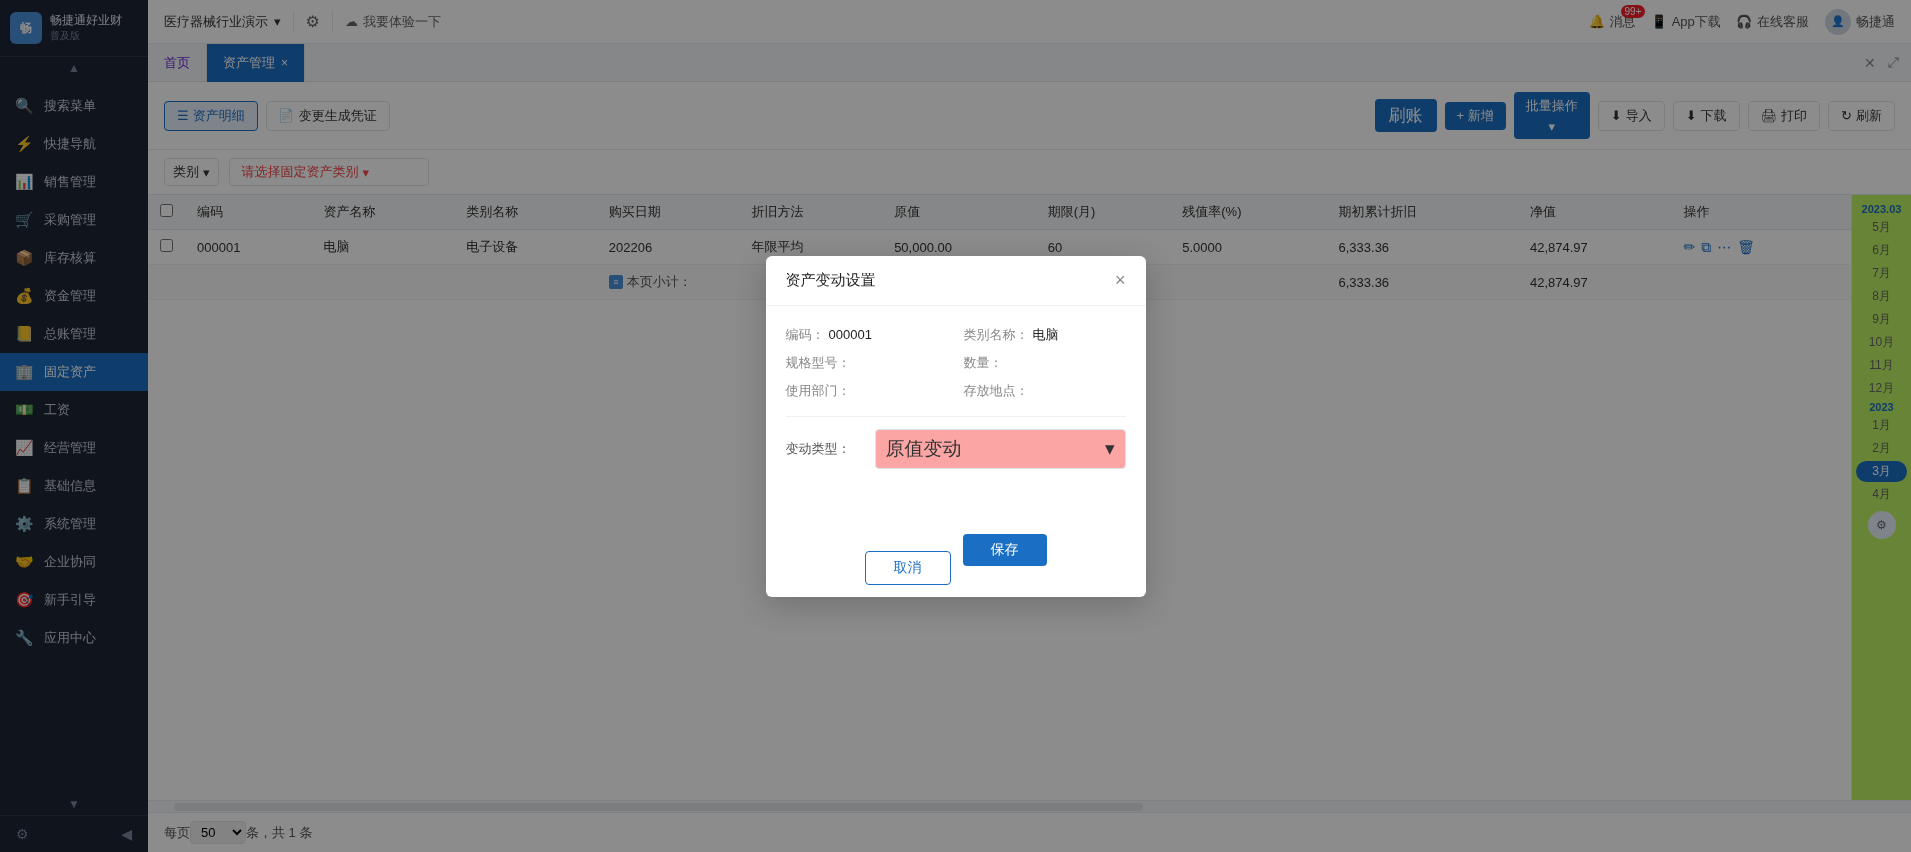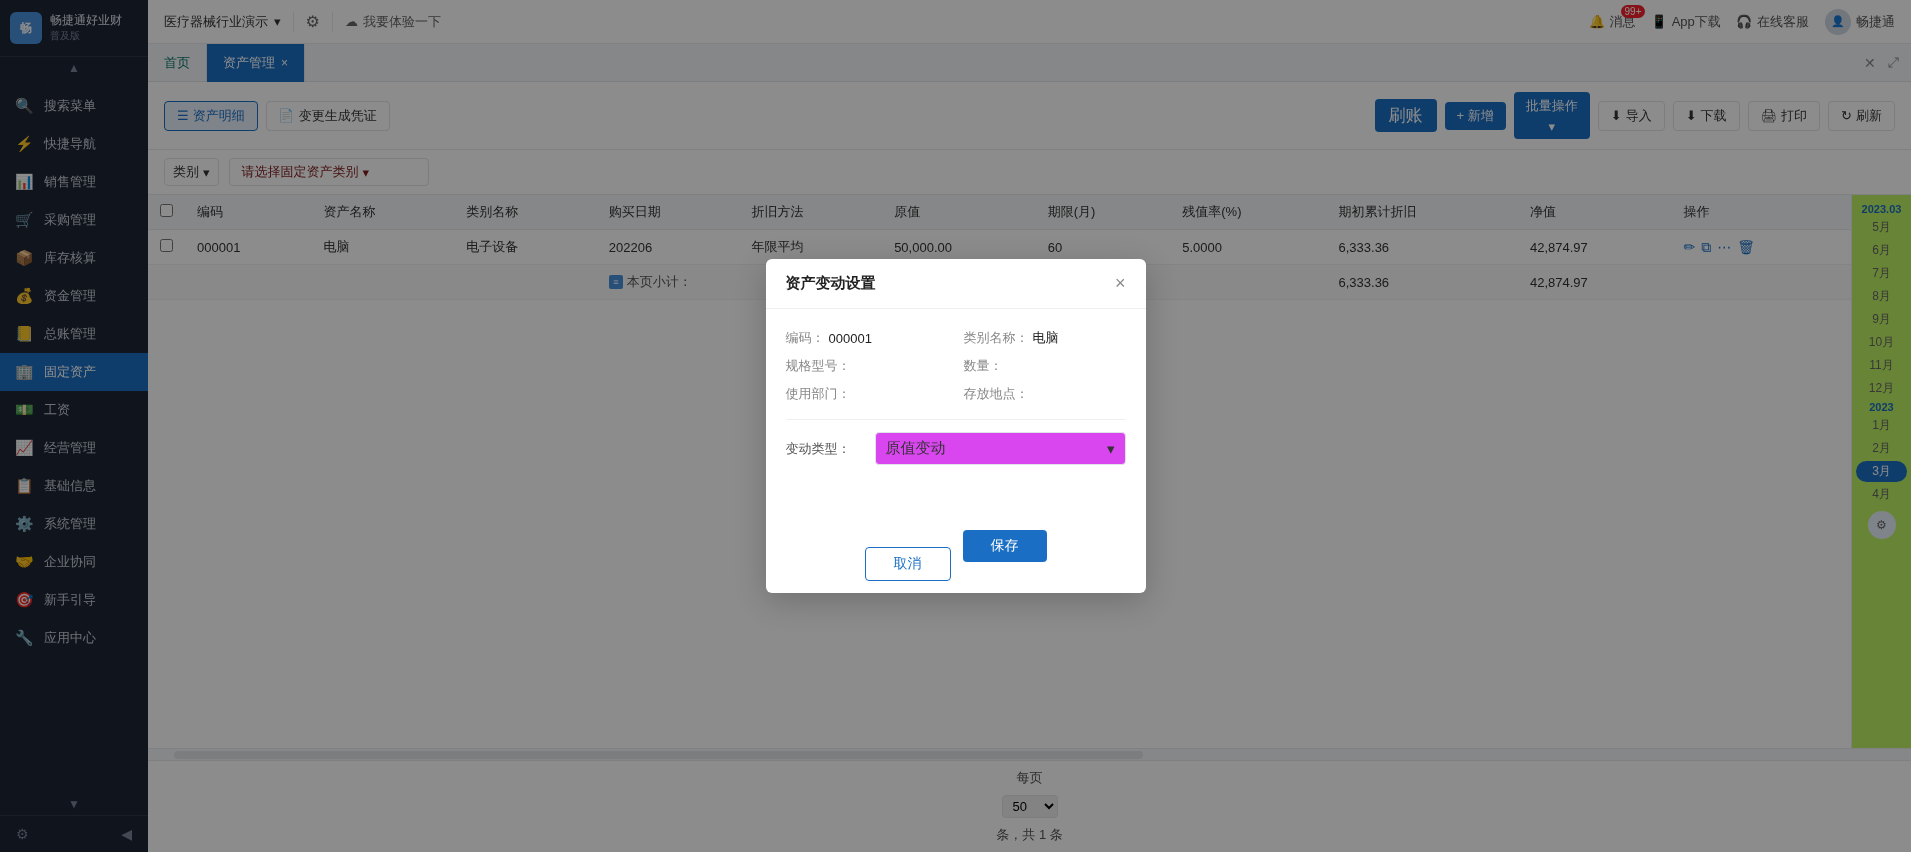--- a/index.html
+++ b/index.html
@@ -53,21 +53,21 @@
 
     
     .tabs-bar {
       background: #f5f6f8; border-bottom: 1px solid #e0e3e8; display: flex; align-items: center; padding: 0 0; height: 38px;
     }
     .tab-item {
       padding: 0 16px; height: 38px; display: flex; align-items: center; gap: 6px; cursor: pointer; font-size: 13px; color: #555; border-right: 1px solid #e0e3e8;
     }
     .tab-item.active { background: #1a6fc4; color: white; }
     .tab-close { font-size: 12px; cursor: pointer; }
-    .tab-home { background: transparent; color: #0f766e; }
+    .tab-home { background: transparent; color: #6d28d9; }
     .tabs-actions { margin-left: auto; display: flex; align-items: center; gap: 4px; padding-right: 8px; }
     .tabs-action-btn { background: none; border: none; cursor: pointer; color: #888; font-size: 14px; padding: 2px 4px; }
 
     
     .content {
       flex: 1; overflow: hidden; background: #f0f2f5; display: flex;
     }
 
     
     .asset-page {
@@ -90,21 +90,21 @@
     .btn-outline { background: white; color: #333; border: 1px solid #e0e3e8; padding: 5px 12px; border-radius: 4px; cursor: pointer; font-size: 13px; display: flex; align-items: center; gap: 4px; }
 
     
     .filter-row {
       padding: 8px 16px; display: flex; align-items: center; gap: 10px; border-bottom: 1px solid #e8eaed; background: white;
     }
     .filter-select {
       border: 1px solid #e0e3e8; border-radius: 4px; padding: 4px 8px; font-size: 13px; color: #333; background: white; cursor: pointer; display: flex; align-items: center; gap: 4px;
     }
     .filter-select-wide {
-      border: 1px solid #e0e3e8; border-radius: 4px; padding: 4px 12px; font-size: 13px; color: #7f1d1d; background: white; cursor: pointer; min-width: 200px; display: flex; align-items: center; gap: 4px;
+      border: 1px solid #e0e3e8; border-radius: 4px; padding: 4px 12px; font-size: 13px; color: #ef4444; background: white; cursor: pointer; min-width: 200px; display: flex; align-items: center; gap: 4px;
     }
 
     
     .date-sidebar {
       width: 60px; background: #bef264; border-left: 1px solid #e8eaed; display: flex; flex-direction: column; align-items: center; padding: 8px 4px; font-size: 12px; color: #666; gap: 2px;
     }
     .date-year { font-size: 11px; color: #1a6fc4; font-weight: bold; }
     .date-month { padding: 2px 4px; cursor: pointer; border-radius: 3px; width: 100%; text-align: center; }
     .date-month.active { background: #1a6fc4; color: white; border-radius: 12px; }
 
@@ -119,48 +119,48 @@
     .subtotal-row td { background: #fafafa; font-weight: 500; }
     .subtotal-label { display: flex; align-items: center; gap: 4px; color: #555; }
     .subtotal-icon { width: 14px; height: 14px; background: #4a90d9; border-radius: 2px; display: inline-flex; align-items: center; justify-content: center; color: white; font-size: 9px; }
 
     
     .row-actions { display: flex; gap: 6px; align-items: center; }
     .row-action-btn { background: none; border: none; cursor: pointer; color: #1a6fc4; font-size: 14px; }
 
     
     .bottom-bar {
-      padding: 8px 16px; border-top: 1px solid #e8eaed; display: flex; align-items: center; gap: 8px; font-size: 13px; color: #555; background: white; flex-direction: column;
+      padding: 8px 16px; border-top: 1px solid #e8eaed; display: flex; align-items: center; gap: 0; font-size: 13px; color: #555; background: white;
     }
     .pagination-select { border: 1px solid #e0e3e8; border-radius: 4px; padding: 2px 6px; font-size: 13px; }
 
     
     .overlay {
       position: fixed; top: 0; left: 0; width: 100%; height: 100%; background: rgba(0,0,0,0.45); z-index: 200; display: flex; align-items: center; justify-content: center;
     }
 
     
     .dialog {
       background: white; border-radius: 6px; box-shadow: 0 8px 32px rgba(0,0,0,0.2); width: 380px; padding: 0; overflow: hidden;
     }
     .dialog-header {
       padding: 14px 20px; border-bottom: 1px solid #f0f0f0; display: flex; align-items: center; justify-content: space-between;
     }
-    .dialog-title { font-size: 15px; font-weight: 700; color: #222; }
+    .dialog-title { font-size: 15px; font-weight: 400; color: #222; }
     .dialog-close { background: none; border: none; cursor: pointer; color: #888; font-size: 18px; }
     .dialog-body { padding: 20px; }
     .dialog-info-grid { display: grid; grid-template-columns: 1fr 1fr; gap: 10px 16px; margin-bottom: 16px; }
     .dialog-info-item { display: flex; align-items: center; gap: 4px; font-size: 13px; color: #555; }
     .dialog-info-label { color: #888; white-space: nowrap; }
     .dialog-info-value { color: #222; }
     .dialog-divider { border: none; border-top: 1px solid #f0f0f0; margin: 12px 0; }
     .dialog-field { display: flex; align-items: center; gap: 24px; margin-bottom: 14px; font-size: 13px; }
     .dialog-field-label { color: #555; white-space: nowrap; min-width: 60px; }
     .dialog-field-select {
-      flex: 1; border: 1px solid #e0e3e8; border-radius: 4px; padding: 6px 10px; font-size: 15px; color: #333; background: #d946ef; cursor: pointer; display: flex; align-items: center; justify-content: space-between;
+      flex: 1; border: 1px solid #e0e3e8; border-radius: 4px; padding: 6px 10px; font-size: 19px; color: #333; background: #fca5a5; cursor: pointer; display: flex; align-items: center; justify-content: space-between;
     }
     .dialog-field-input {
       flex: 1; border: 1px solid #e0e3e8; border-radius: 4px; padding: 6px 10px; font-size: 13px; color: #333; background: white;
     }
     .dialog-field-input.readonly { background: #f5f6f8; color: #888; }
     .dialog-footer {
       padding: 12px 20px; display: flex; align-items: center; justify-content: center; gap: 12px;
     }
     .btn-cancel { background: white; border: 1px solid #1a6fc4; color: #1a6fc4; padding: 7px 28px; border-radius: 4px; cursor: pointer; font-size: 14px; margin-top: 36px; }
     .btn-save { background: #1a6fc4; border: none; color: white; padding: 7px 28px; border-radius: 4px; cursor: pointer; font-size: 14px; }

